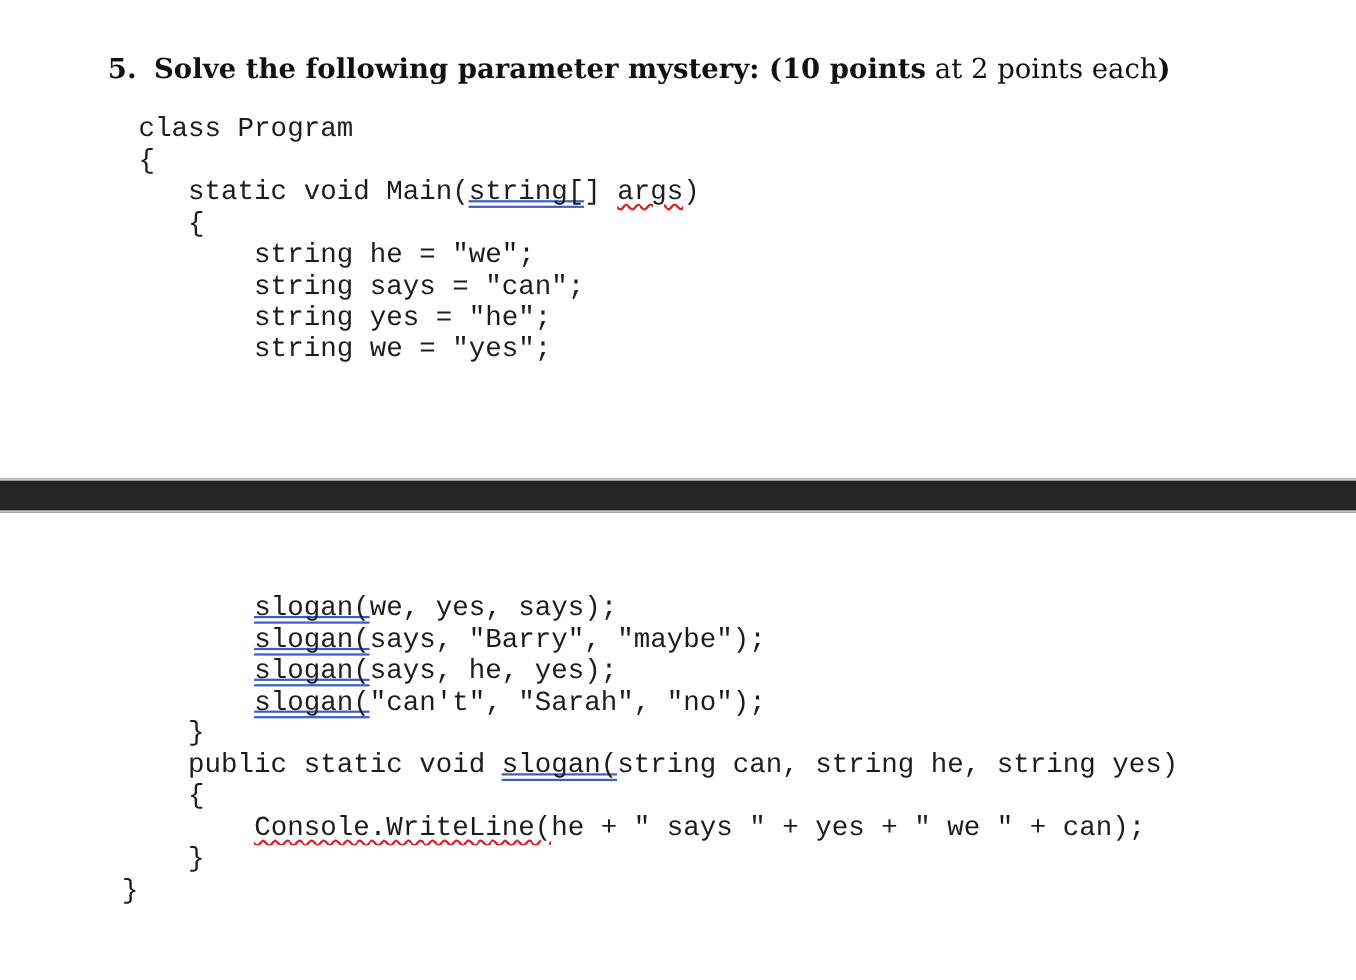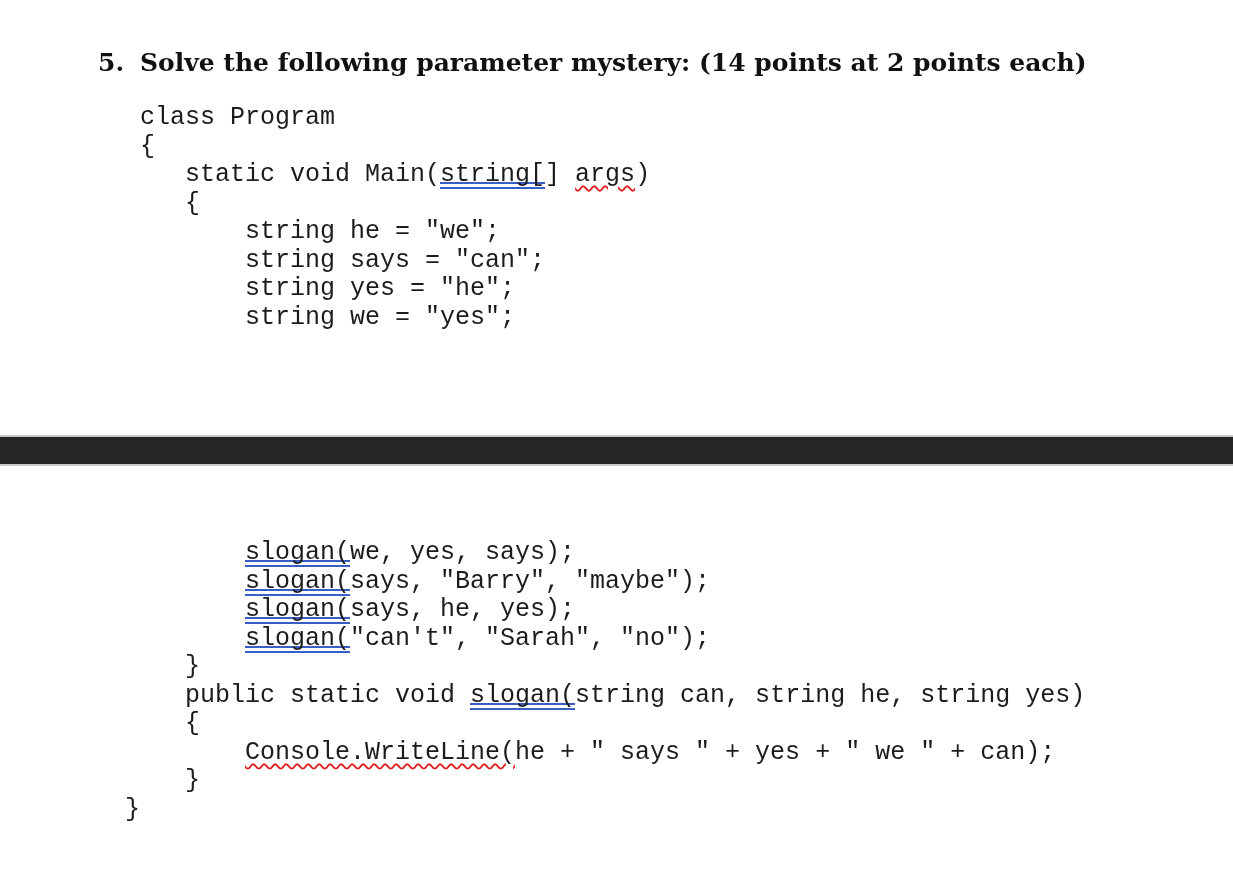--- a/index.html
+++ b/index.html
@@ -20,26 +20,26 @@
     font-size: 25px;
     color: #111111;
     white-space: nowrap;
   }
   .heading .qnum {
     font-weight: bold;
     width: 42px;
     flex: 0 0 42px;
   }
   .heading .part-bold { font-weight: bold; }
-  .heading .part-regular { font-weight: bold; }
+  .heading .part-regular { font-weight: normal; }
 
   
   pre.code {
     position: absolute;
-    left: 125px;
+    left: 111px;
     margin: 0;
     font-family: "Liberation Mono", monospace;
     font-size: 25px;
     line-height: 28.5px;
     color: #1c1c1c;
     white-space: pre;
   }
   pre.code#code-upper { top: 104px; }
   pre.code#code-lower { top: 539px; }
 
@@ -74,20 +74,20 @@
     background: var(--divider-dark);
     border-top: 2px solid var(--divider-edge);
     border-bottom: 2px solid var(--divider-edge);
   }
 </style>
 </head>
 <body>
 
 <div class="heading">
   <span class="qnum">5.</span>
-  <span id="heading-parts"><span class="part-bold">Solve the following parameter mystery: (14 points</span><span class="part-regular"> at 2 points each</span><span class="part-bold">)</span></span>
+  <span id="heading-parts"><span class="part-bold">Solve the following parameter mystery: (10 points</span><span class="part-regular"> at 2 points each</span><span class="part-bold">)</span></span>
 </div>
 
 <pre class="code" id="code-upper"><div class="code-line"><span> class Program</span></div><div class="code-line"><span> {</span></div><div class="code-line"><span>    static void Main(</span><span class="m-blue">string[</span><span>] </span><span class="m-red">args</span><span>)</span></div><div class="code-line"><span>    {</span></div><div class="code-line"><span>        string he = "we";</span></div><div class="code-line"><span>        string says = "can";</span></div><div class="code-line"><span>        string yes = "he";</span></div><div class="code-line"><span>        string we = "yes";</span></div></pre>
 
 <div class="divider-bar"></div>
 
 <pre class="code" id="code-lower"><div class="code-line"><span>        </span><span class="m-blue">slogan(</span><span>we, yes, says);</span></div><div class="code-line"><span>        </span><span class="m-blue">slogan(</span><span>says, "Barry", "maybe");</span></div><div class="code-line"><span>        </span><span class="m-blue">slogan(</span><span>says, he, yes);</span></div><div class="code-line"><span>        </span><span class="m-blue">slogan(</span><span>"can't", "Sarah", "no");</span></div><div class="code-line"><span>    }</span></div><div class="code-line"><span>    public static void </span><span class="m-blue">slogan(</span><span>string can, string he, string yes)</span></div><div class="code-line"><span>    {</span></div><div class="code-line"><span>        </span><span class="m-red">Console.WriteLine(</span><span>he + " says " + yes + " we " + can);</span></div><div class="code-line"><span>    }</span></div><div class="code-line"><span>}</span></div></pre>
 
 </body></html>

